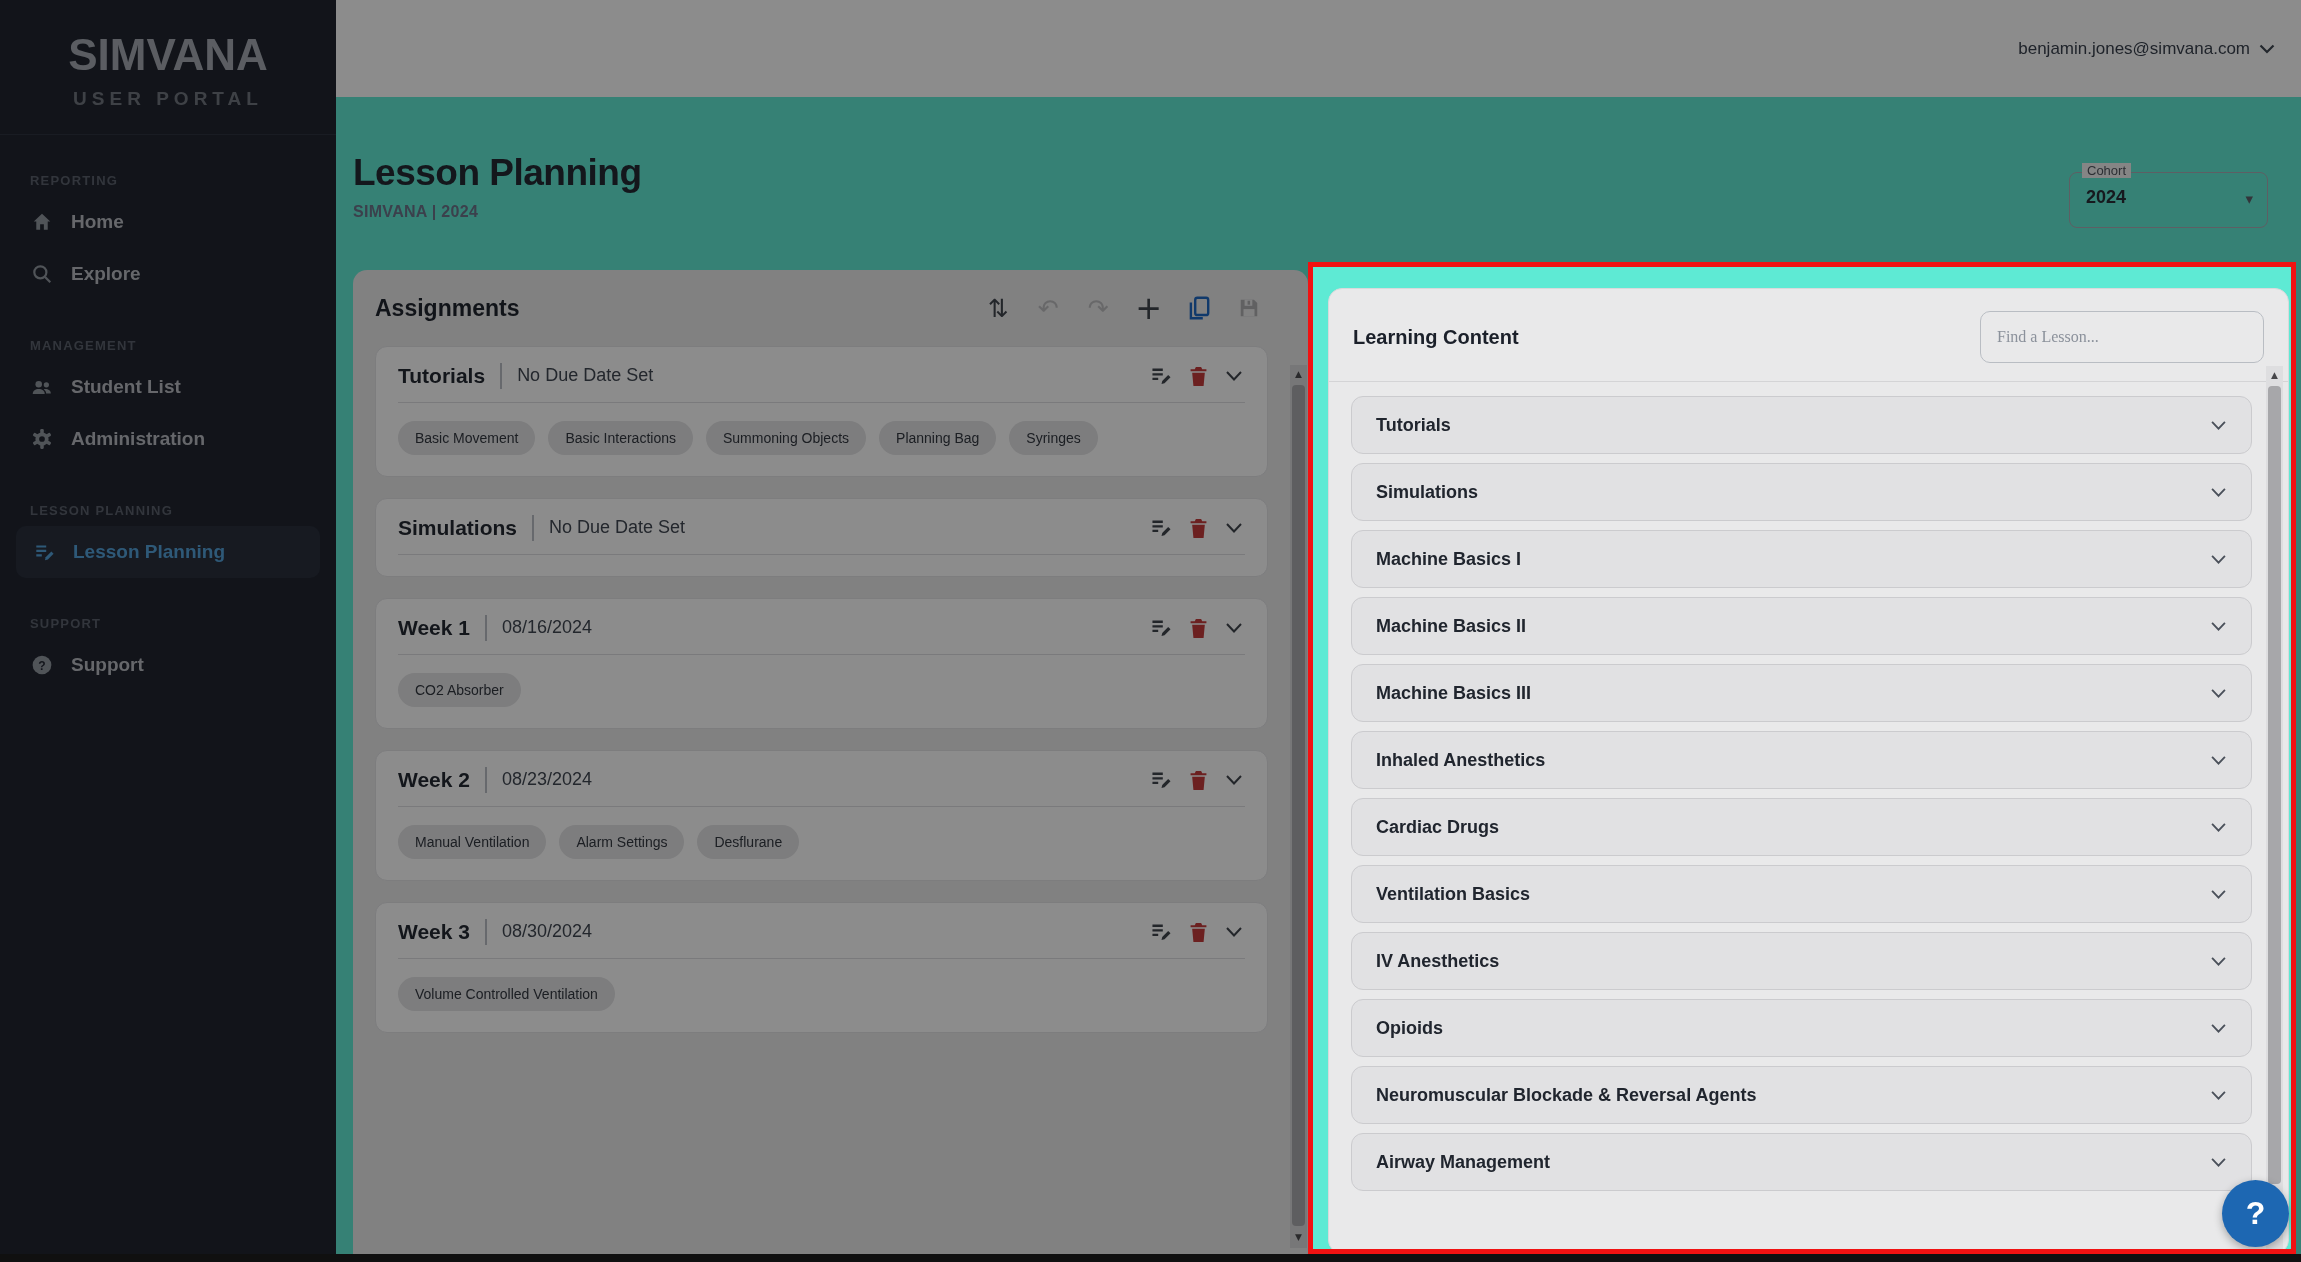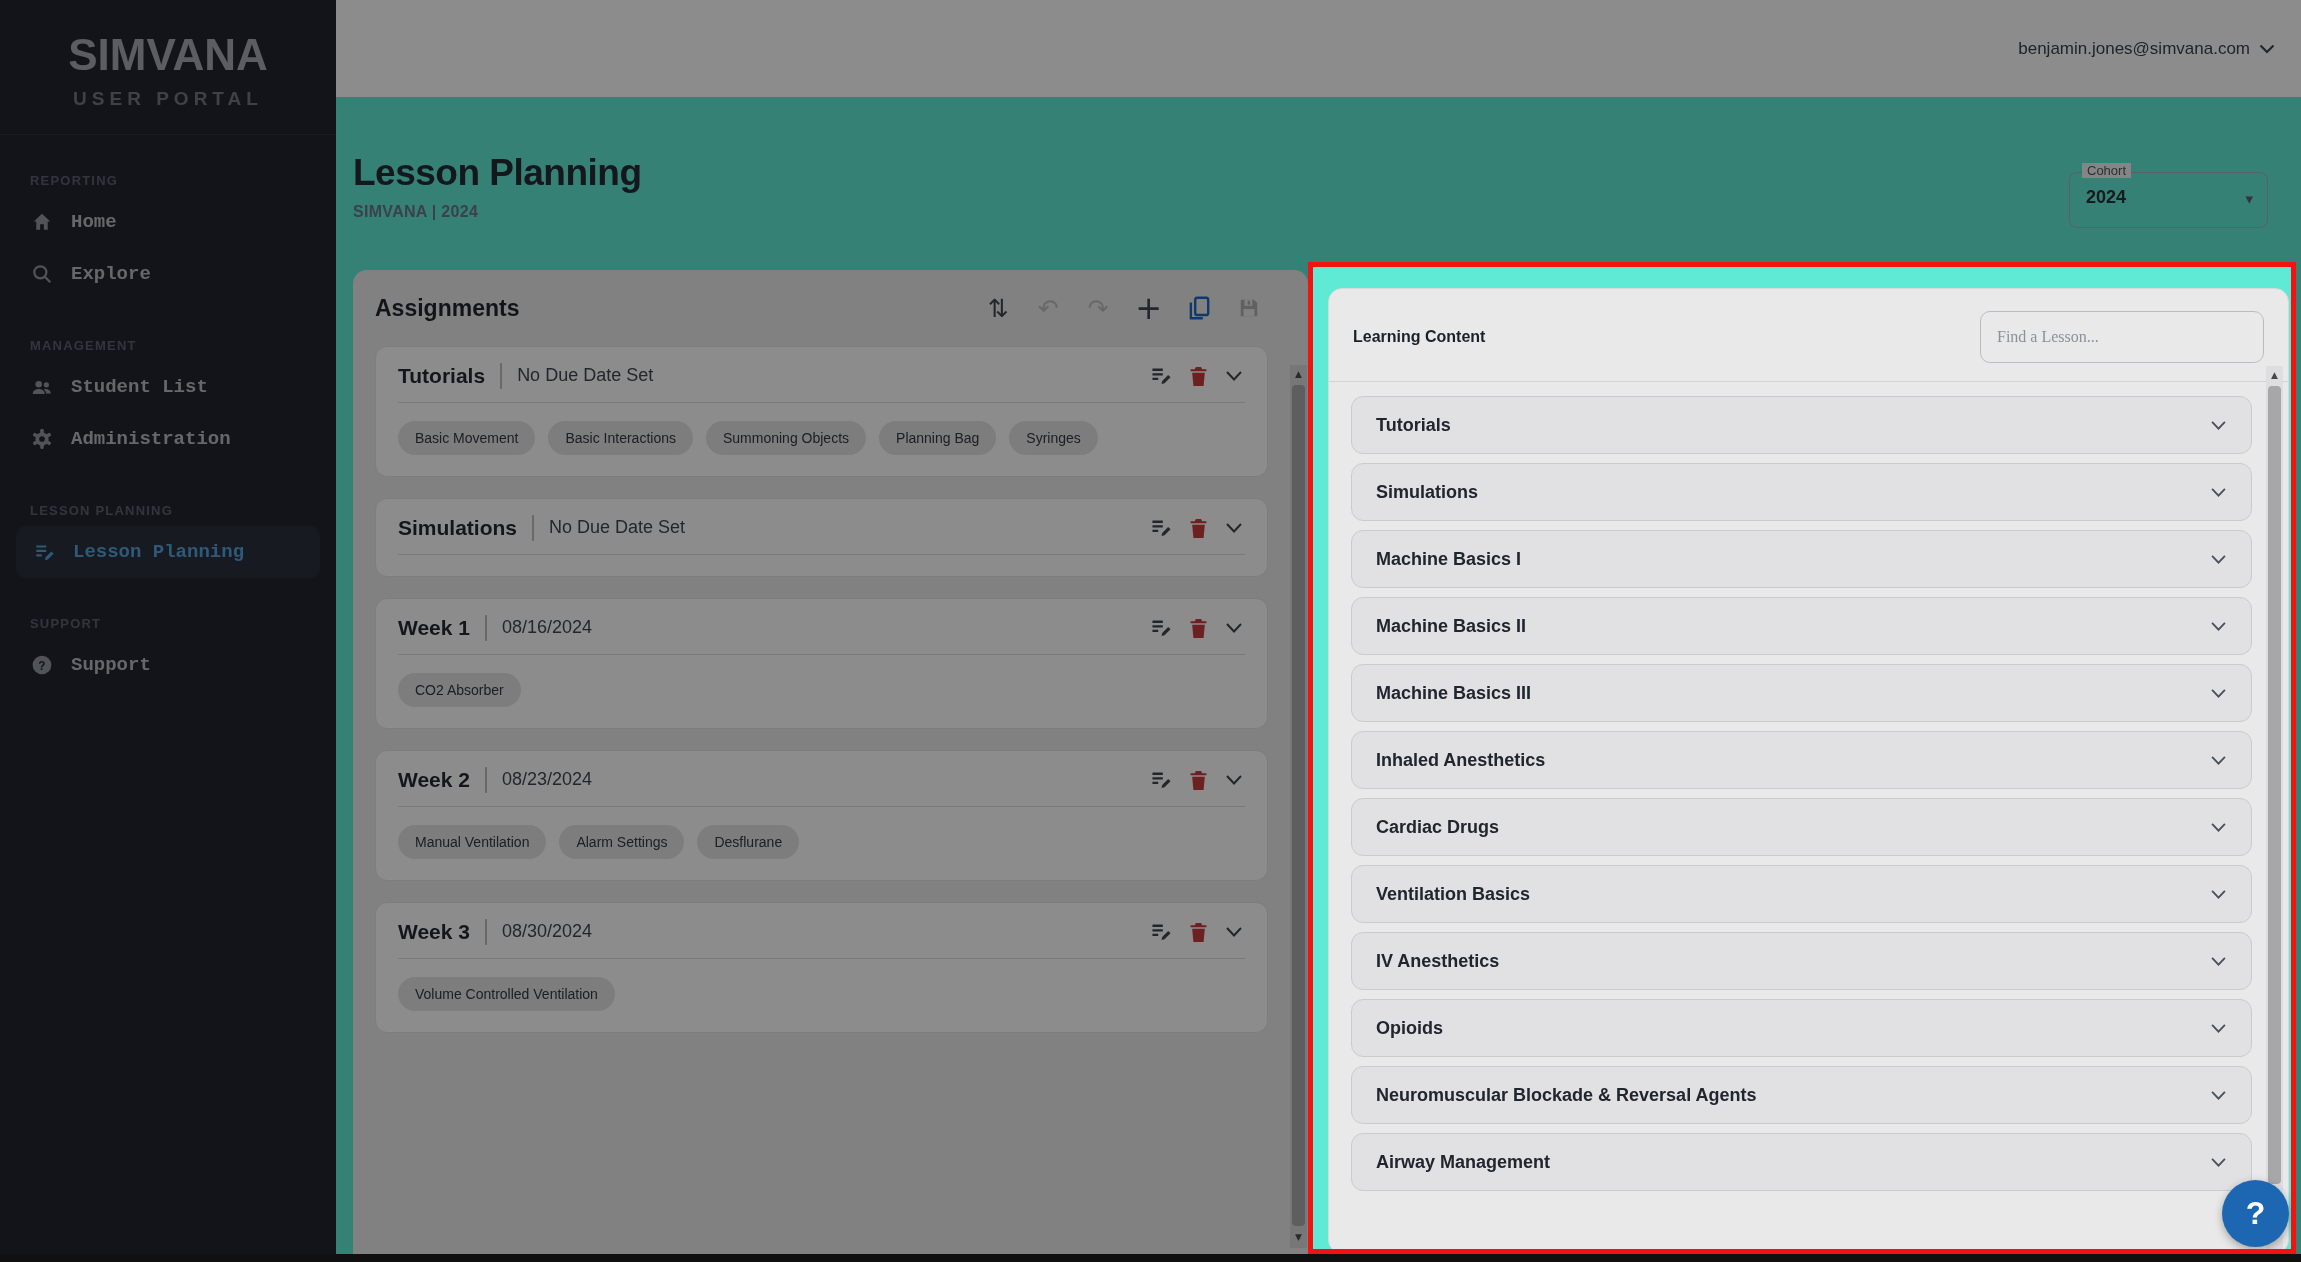--- a/index.html
+++ b/index.html
@@ -7,21 +7,21 @@
   .page {
     position:relative; width:2301px; height:1262px; overflow:hidden;
     background:#5eead4; font-family:"Liberation Sans", sans-serif;
   }
   
   .sidebar { position:absolute; left:0; top:0; width:336px; height:100%; background:#191e29; z-index:10; }
   .logo-block { padding:30px 10px 24px; text-align:center; border-bottom:1px solid #262c39; }
   .logo-text { font-size:44px; font-weight:700; letter-spacing:0px; color:#a2a7b0; }
   .logo-sub { margin-top:8px; font-size:19px; font-weight:600; letter-spacing:5px; color:#6d727b; }
   .nav-section-label { margin:38px 0 8px 30px; font-size:13px; font-weight:700; letter-spacing:1.2px; color:#565c68; }
-  .nav-item { display:flex; align-items:center; gap:17px; padding:14px 30px; cursor:pointer; color:#b7bac0;font-family:Liberation Mono, monospace; }
+  .nav-item { display:flex; align-items:center; gap:17px; padding:14px 30px; cursor:pointer; color:#b7bac0; }
   .nav-item .nicon { width:24px; height:24px; flex:0 0 24px; display:flex; align-items:center; justify-content:center; color:#8f959e; }
   .nav-item .nlabel { font-size:19px; font-weight:600; }
   .nav-item.active { margin:0 16px; padding:14px 16px; background:#222836; border-radius:10px; }
   .nav-item.active .nlabel, .nav-item.active .nicon { color:#4f9fd9; }
   
   .topbar { position:absolute; left:336px; top:0; width:1965px; height:97px; background:#ffffff;
             display:flex; align-items:center; justify-content:flex-end; padding-right:26px; }
   .user-menu { display:flex; align-items:center; gap:9px; cursor:pointer; }
   .user-email { font-size:17px; color:#323a47; }
   
@@ -65,21 +65,21 @@
               font-family:"DejaVu Sans", sans-serif; }
   .sb-thumb { position:absolute; left:2px; right:2px; border-radius:4px; cursor:pointer; }
   .sb-assign .sb-thumb { top:20px; bottom:22px; background:#a9a9ac; }
   .sb-learn  .sb-thumb { top:20px; height:798px; background:#a7a7aa; }
   .sb-assign .sb-arrow-down { position:absolute; bottom:2px; }
   
   .learn-panel { position:absolute; left:1328px; top:288px; width:961px; height:966px;
                  background:#e9e9ea; border:1px solid #d9d9db; border-radius:14px; overflow:hidden; z-index:20; }
   .learn-head { display:flex; align-items:center; justify-content:space-between;
                 padding:22px 24px 18px 24px; border-bottom:1px solid #d4d4d6; }
-  .learn-title { font-size:16px; font-weight:700; color:#1b202a; }
+  .learn-title { font-size:20px; font-weight:700; color:#1b202a; }
   .search-input { width:284px; height:52px; border:1.5px solid #b9bdc3; border-radius:10px;
                   background:transparent; padding:0 16px; font-size:16px; color:#2a2f38;
                   font-family:Liberation Serif, serif; outline:none; }
   .search-input::placeholder { color:#8b919b; }
   .learn-list { padding:14px 36px 0 22px; }
   .learn-item { height:58px; margin-bottom:9px; background:#e1e1e3; border:1px solid #cbcbce;
                 border-radius:12px; display:flex; align-items:center; justify-content:space-between;
                 padding:0 24px; cursor:pointer; }
   .learn-item-label { font-size:18px; font-weight:700; color:#20252e; }
   

